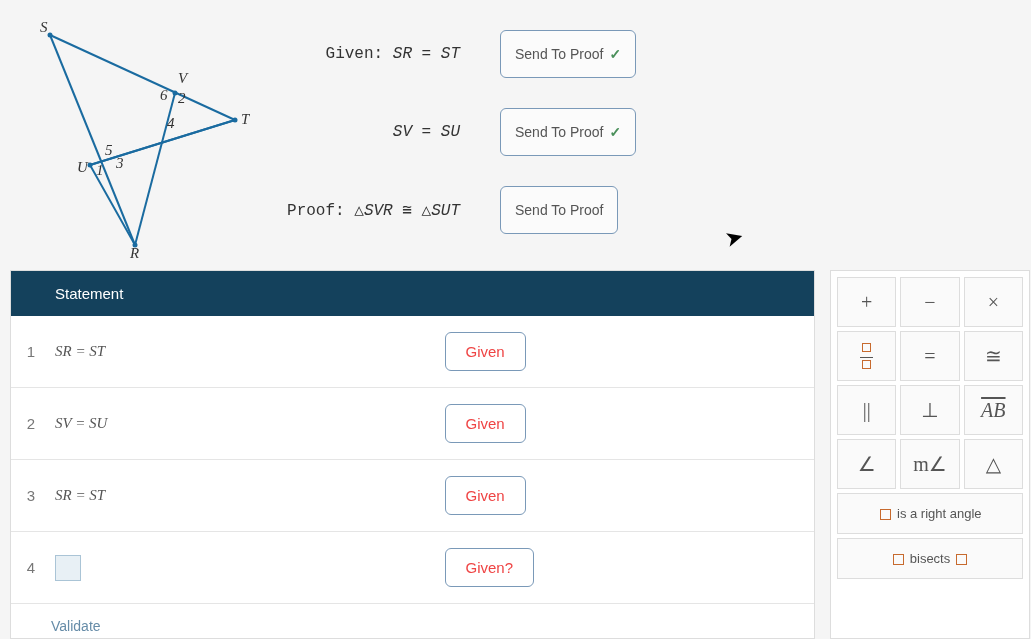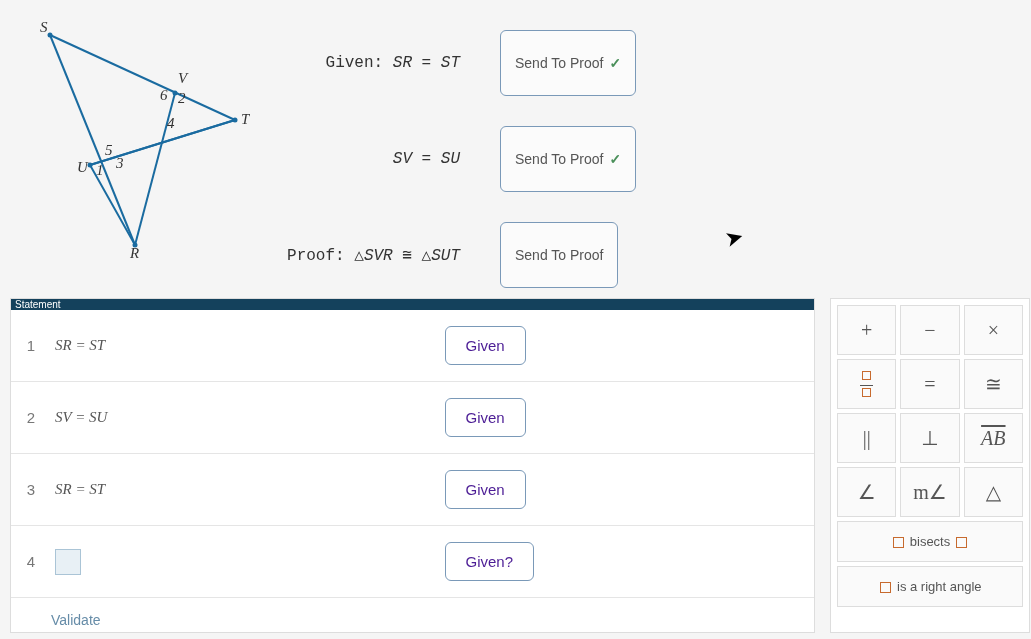--- a/index.html
+++ b/index.html
@@ -56,21 +56,21 @@
     .given-label {
       font-weight: normal;
     }
     .math-var {
       font-style: italic;
     }
     .send-btn {
       border: 1.5px solid #7a99b8;
       background: #fbfbfb;
       color: #555;
-      padding: 24px 14px;
+      padding: 15px 14px;
       border-radius: 6px;
       font-size: 14px;
       cursor: pointer;
       display: inline-flex;
       align-items: flex-end;
       gap: 6px;
     }
     .send-btn .check {
       color: #4a8f5a;
       font-weight: bold;
@@ -90,23 +90,22 @@
     }
     .proof-table {
       flex: 0 0 805px;
       background: #fff;
       border: 1px solid #ddd;
     }
     .table-header {
       background: #14415c;
       color: #fff;
       display: flex;
-      padding: 0 0;
-      font-size: 10px;
-      flex-direction: column;
+      padding: 14px 0;
+      font-size: 15px;
     }
     .col-num {
       width: 40px;
     }
     .col-stmt {
       flex: 1;
       padding-left: 4px;
     }
     .col-reason {
       flex: 1;
@@ -125,21 +124,21 @@
       text-align: center;
       color: #777;
     }
     .table-row .col-stmt {
       font-family: 'Times New Roman', serif;
       font-style: italic;
     }
     .reason-btn {
       border: 1.5px solid #7a99b8;
       background: #fff;
-      color: #4c1d95;
+      color: #ef4444;
       padding: 10px 20px;
       border-radius: 6px;
       font-size: 15px;
       cursor: pointer;
     }
     .empty-box {
       display: inline-block;
       width: 26px;
       height: 26px;
       border: 1px solid #aac4d6;
@@ -347,19 +346,19 @@
       <div class="palette-btn">
           <span class="overline">AB</span>
         </div>
 
       <div class="palette-btn">∠</div>
       <div class="palette-btn">m∠</div>
       <div class="palette-btn">△</div>
     </div>
 
     <div class="palette-text-btn">
+      <span class="box"></span> <span>is a right angle</span>
+    </div>
+    <div class="palette-text-btn">
       <span class="box"></span> <span>bisects</span> <span class="box"></span>
-    </div>
-    <div class="palette-text-btn">
-      <span class="box"></span> <span>is a right angle</span>
     </div>
   </div>
 </div>
 
 </body></html>

